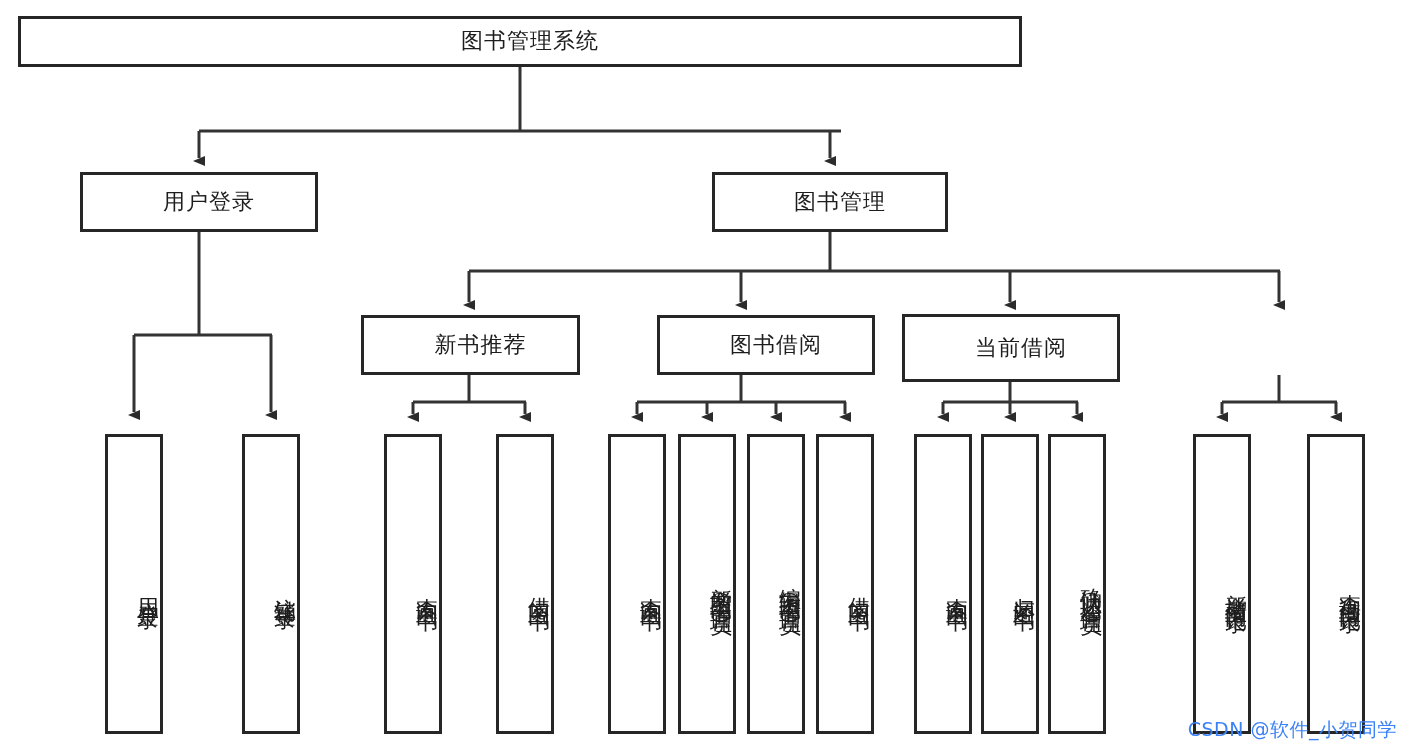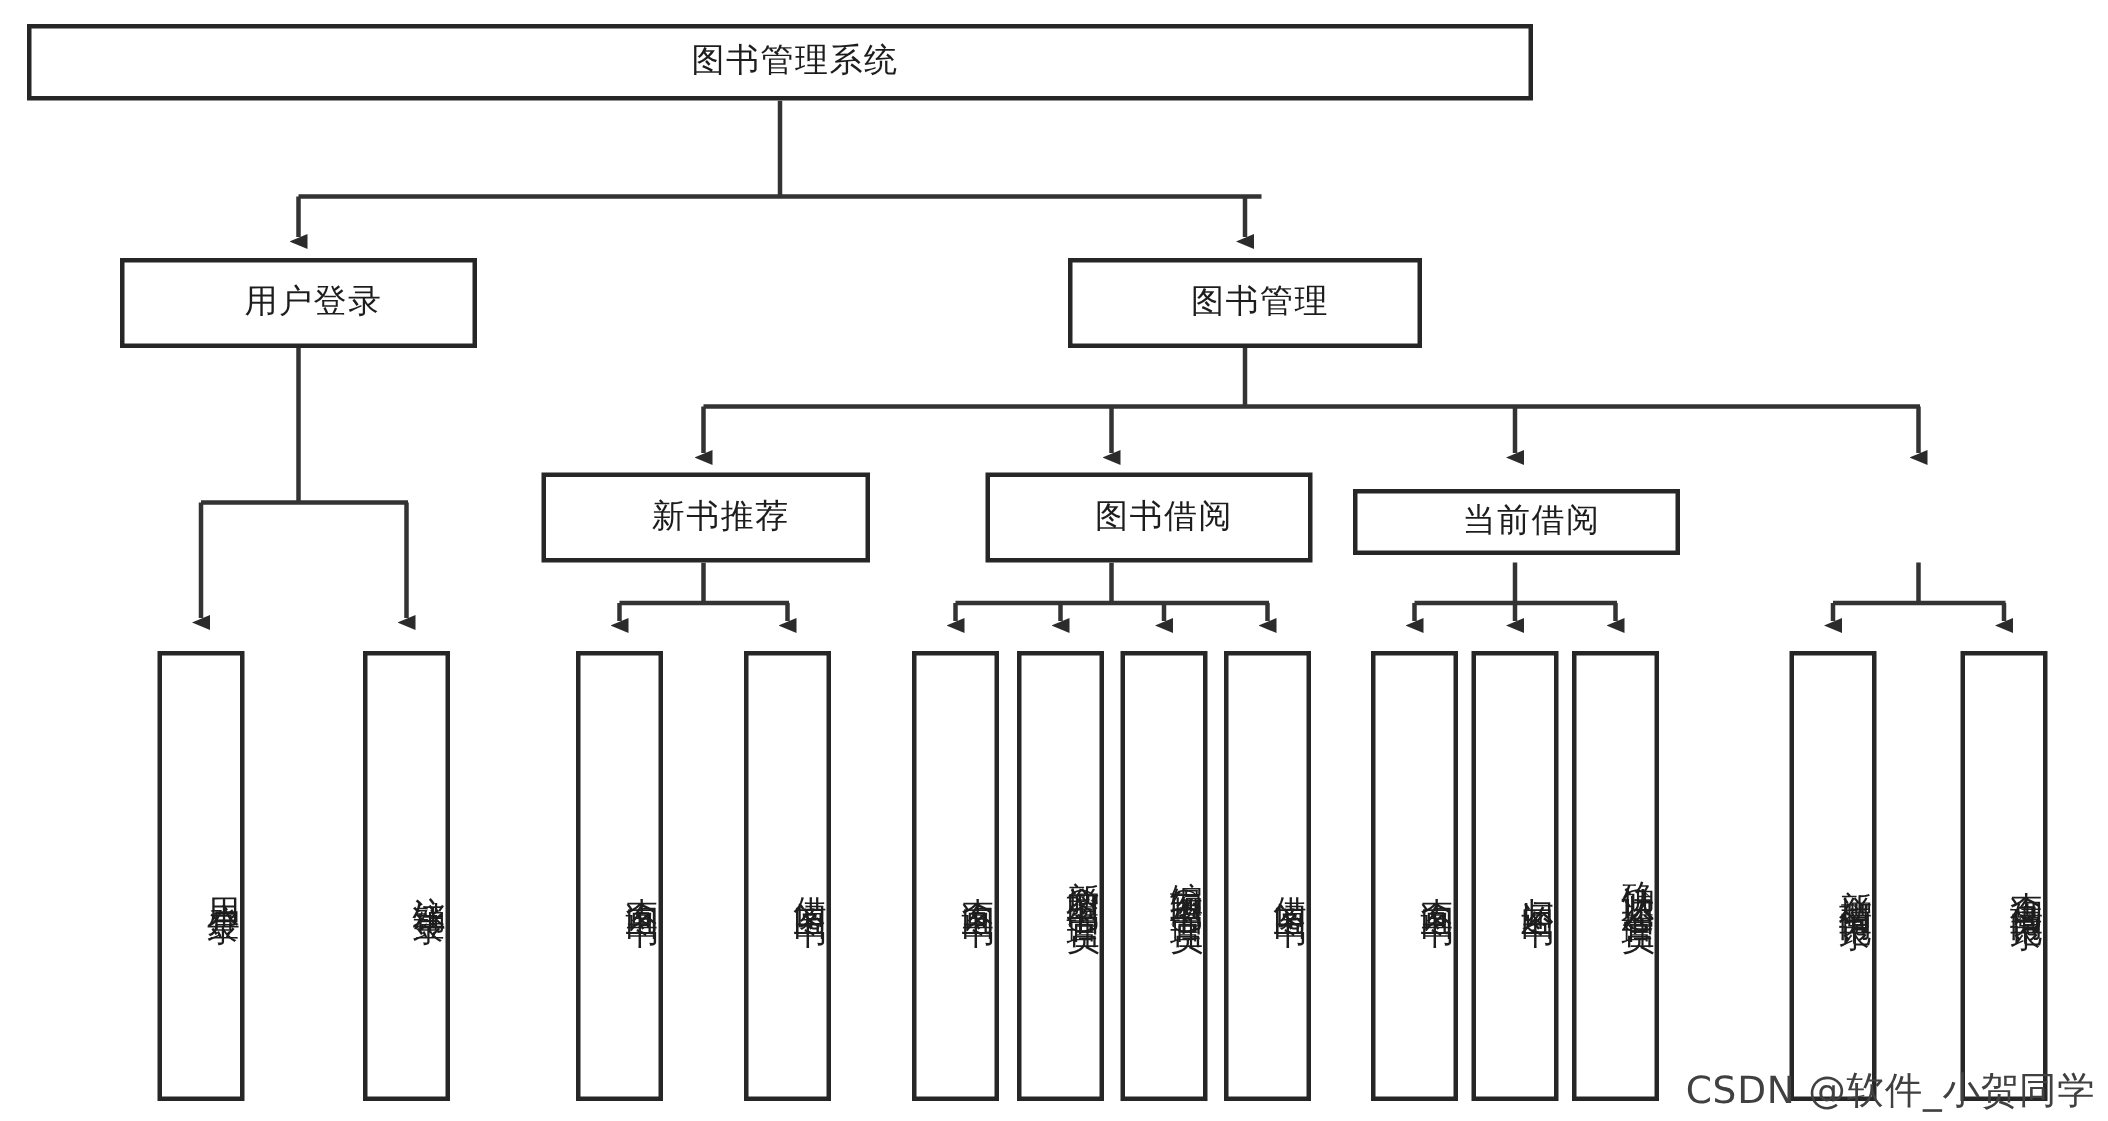--- a/index.html
+++ b/index.html
@@ -53,22 +53,22 @@
     justify-content: center;
   }
   .node-label {
     display: block;
     white-space: nowrap;
   }
   #watermark {
     position: absolute;
     right: 8px;
     bottom: 4px;
-    font-size: 25px;
-    color: #404040;
+    font-size: 19px;
+    color: #3b82f6;
     font-family: "DejaVu Sans", "Liberation Sans", sans-serif;
     white-space: nowrap;
     letter-spacing: 0.5px;
     pointer-events: none;
   }
 </style>
 </head>
 <body>
 
 <div id="canvas">
@@ -133,21 +133,21 @@
   <div class="node-box horizontal" style="left:712px; top:172px; width:236px; height:60px;">
     <span class="node-label">图书管理</span>
   </div>
 
   <div class="node-box horizontal" style="left:361px; top:315px; width:219px; height:60px;">
     <span class="node-label">新书推荐</span>
   </div>
   <div class="node-box horizontal" style="left:633px; top:315px; width:218px; height:60px;margin-left:24px;">
     <span class="node-label">图书借阅</span>
   </div>
-  <div class="node-box horizontal" style="left:902px; top:326px; width:218px; height:44px;text-align:center;">
+  <div class="node-box horizontal" style="left:902px; top:314px; width:218px; height:68px;text-align:center;">
     <span class="node-label">当前借阅</span>
   </div>
 
   <div class="node-box vertical" style="left:105px; top:434px; width:58px; height:300px;">
     <span class="node-label">用户登录</span>
   </div>
   <div class="node-box vertical" style="left:242px; top:434px; width:58px; height:300px;">
     <span class="node-label">注销登录</span>
   </div>
 

